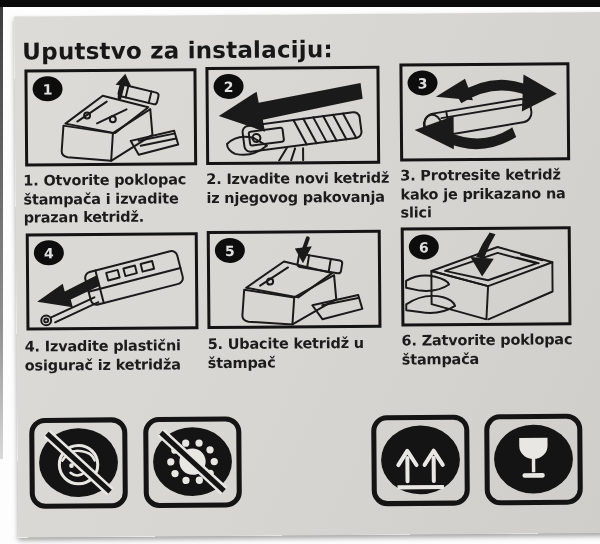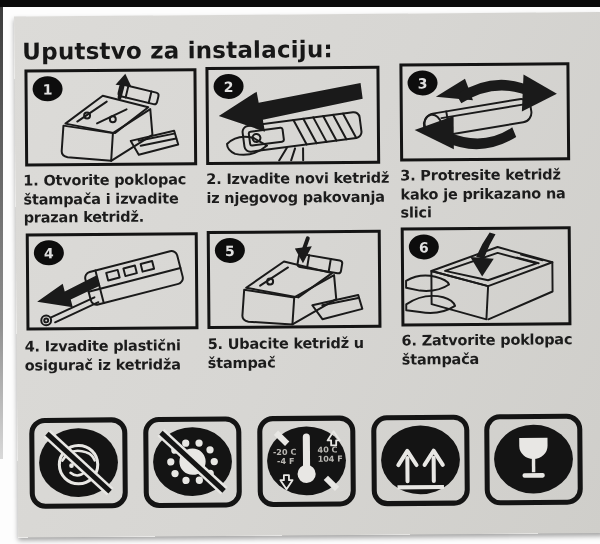--- a/index.html
+++ b/index.html
@@ -191,36 +191,20 @@
           <circle class="wf" cx="28.5" cy="46" r="3.6"></circle>
         <circle class="wf" cx="32.6" cy="34.4" r="3.6"></circle>
           <circle class="wf" cx="43.4" cy="27.6" r="3.6"></circle>
         <circle class="wf" cx="56.6" cy="27.6" r="3.6"></circle>
           <circle class="wf" cx="67.4" cy="34.4" r="3.6"></circle>
         <line x1="19" y1="17" x2="81" y2="75" stroke="#e8e7e4" stroke-width="10"></line>
         <line x1="19" y1="17" x2="81" y2="75" stroke="#141414" stroke-width="5"></line>
       </svg>
     </div>
 
-    <div class="wicon" style="left:238px;top:400px;">
-      <svg viewBox="0 0 100 93">
-        <rect x="4" y="4" width="92" height="85" rx="13" fill="none" stroke="#141414" stroke-width="5"></rect>
-        <ellipse cx="50" cy="46" rx="39" ry="34" fill="#141414"></ellipse>
-        <line x1="20" y1="18" x2="31" y2="29" stroke="#e8e7e4" stroke-width="6"></line>
-        <line x1="69" y1="63" x2="80" y2="74" stroke="#e8e7e4" stroke-width="6"></line>
-        <rect class="wf" x="46.5" y="19" width="7" height="37" rx="3.5"></rect>
-        <circle class="wf" cx="50" cy="59" r="9"></circle>
-        <text class="tmp" x="40" y="40" text-anchor="end">-20 C</text>
-        <text class="tmp" x="38" y="49" text-anchor="end">-4 F</text>
-        <text class="tmp" x="61" y="38">40 C</text>
-        <text class="tmp" x="61" y="47">104 F</text>
-        <polygon class="wl" style="stroke-width:1.8" points="77,17 83,26 79.5,26 79.5,31 74.5,31 74.5,26 71,26"></polygon>
-        <polygon class="wl" style="stroke-width:1.8" points="30,74 36,65 32.5,65 32.5,60 27.5,60 27.5,65 24,65"></polygon>
-      </svg>
-    </div>
 
     <div class="wicon" style="left:352px;top:400px;">
       <svg viewBox="0 0 100 93">
         <rect x="4" y="4" width="92" height="85" rx="13" fill="none" stroke="#141414" stroke-width="5"></rect>
         <ellipse cx="50" cy="46" rx="39" ry="34" fill="#141414"></ellipse>
         <path class="wl" style="stroke-width:4" d="M37,67 L37,44"></path>
         <path class="wl" style="stroke-width:4" d="M28,51 L37,37 L46,51"></path>
         <path class="wl" style="stroke-width:4" d="M63,67 L63,44"></path>
         <path class="wl" style="stroke-width:4" d="M54,51 L63,37 L72,51"></path>
         <line x1="27" y1="73" x2="73" y2="73" stroke="#e8e7e4" stroke-width="4"></line>

